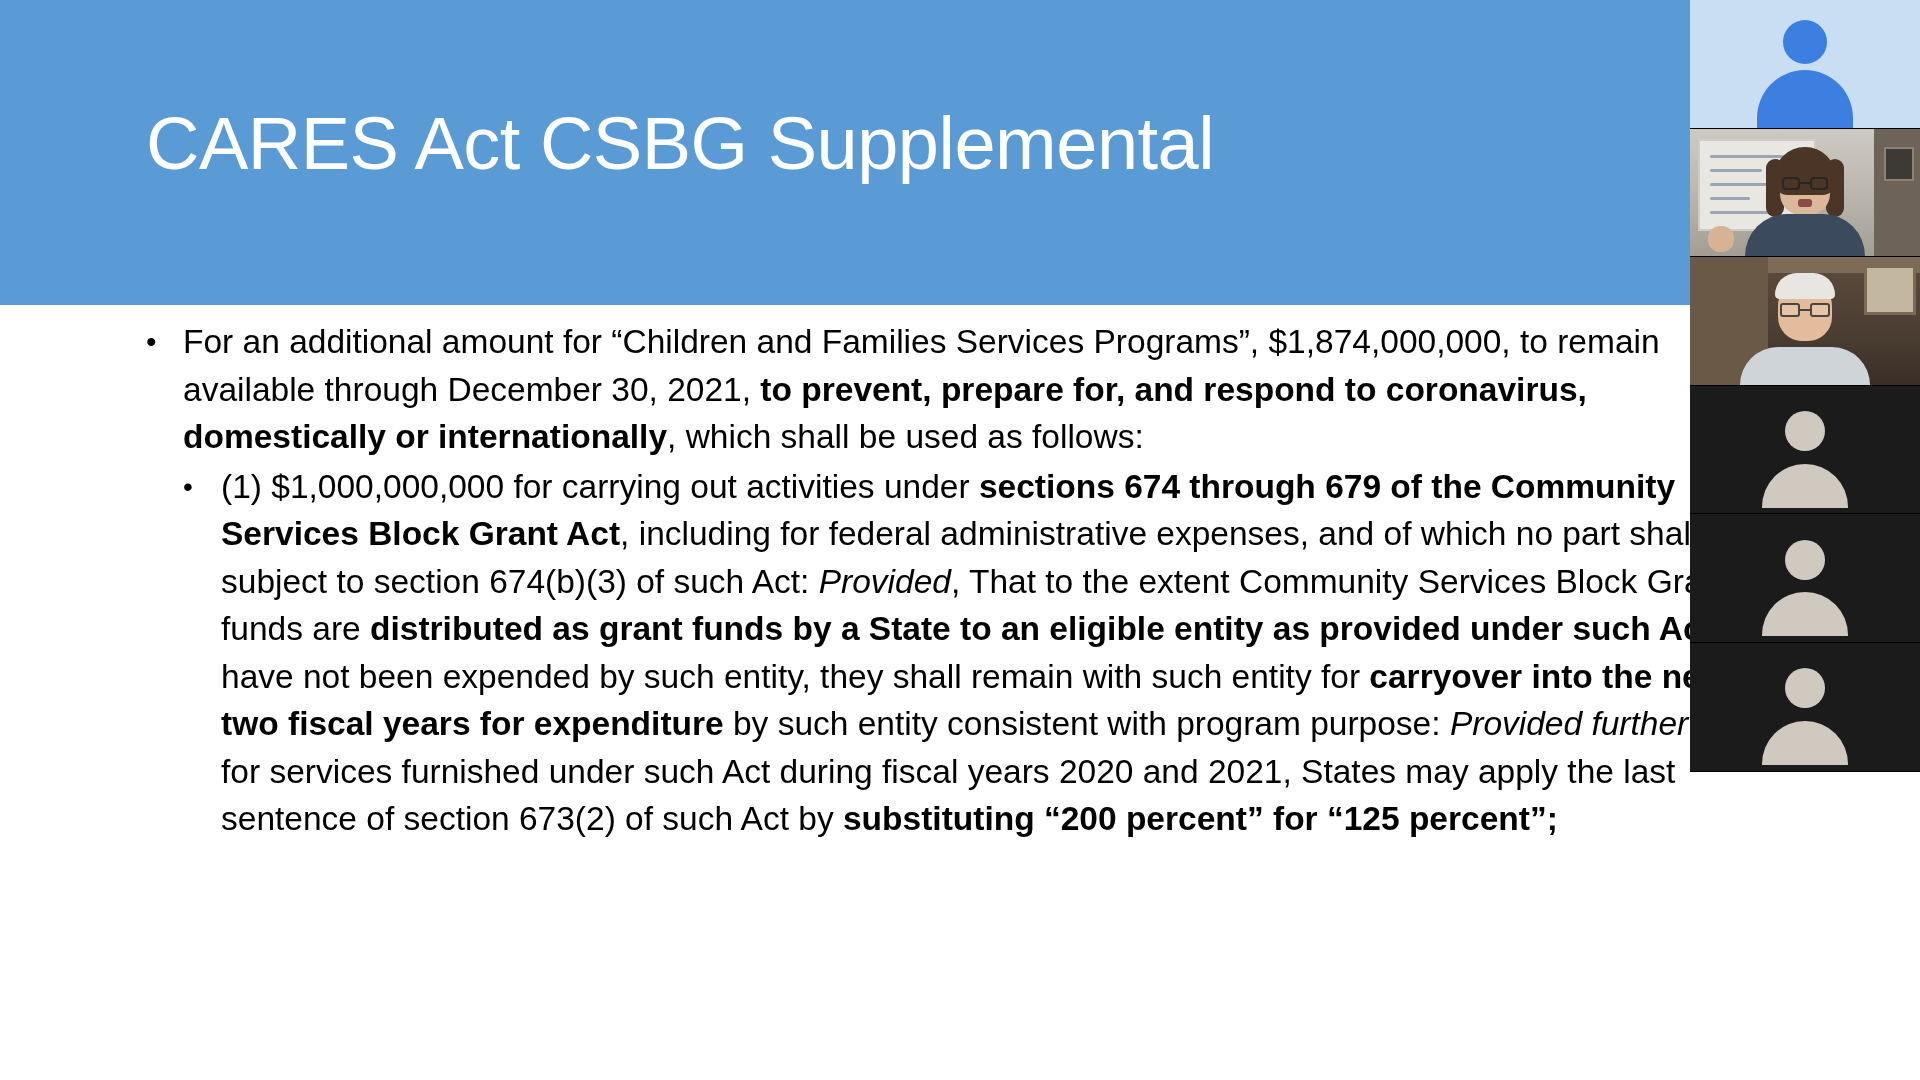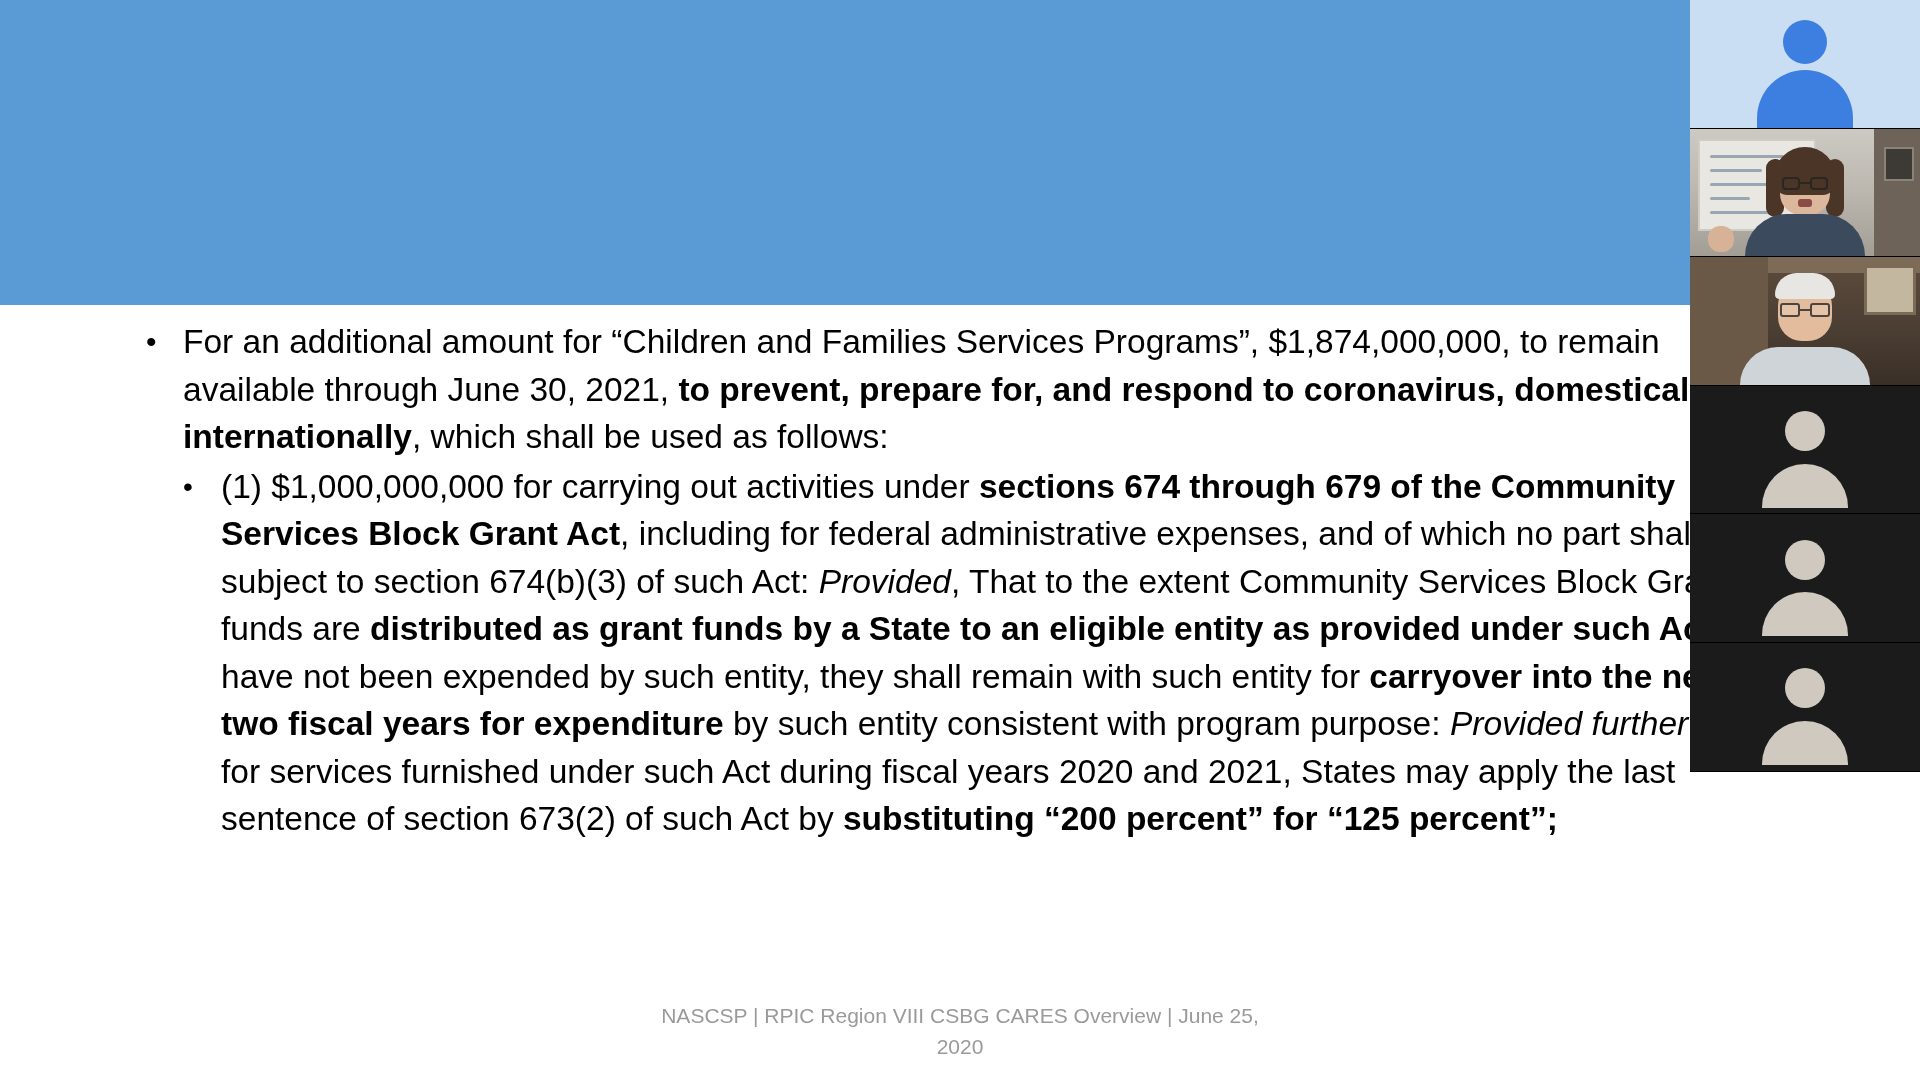--- a/index.html
+++ b/index.html
@@ -391,36 +391,36 @@
 </style>
 </head>
 <body>
 
 <div id="stage">
 
   <div id="slide">
 
     <div id="title-band"></div>
 
+    <div id="slide-title">CARES Act CSBG Supplemental</div>
 
     <div id="body">
 
       <div class="lvl1">
         <span class="bullet">•</span>
-        <span class="txt"><span>For an additional amount for “Children and Families Services Programs”, $1,874,000,000, to remain available through June 30, 2021, </span><b>to prevent, prepare for, and respond to coronavirus, domestically or internationally</b><span>, which shall be used as follows:</span></span>
+        <span class="txt"><span>For an additional amount for “Children and Families Services Programs”, $1,874,000,000, to remain available through December 30, 2021, </span><b>to prevent, prepare for, and respond to coronavirus, domestically or internationally</b><span>, which shall be used as follows:</span></span>
       </div>
 
       <div class="lvl2">
         <span class="bullet">•</span>
         <span class="txt"><span>(1) $1,000,000,000 for carrying out activities under </span><b>sections 674 through 679 of the Community Services Block Grant Act</b><span>, including for federal administrative expenses, and of which no part shall be subject to section 674(b)(3) of such Act: </span><i>Provided</i><span>, That to the extent Community Services Block Grant funds are </span><b>distributed as grant funds by a State to an eligible entity as provided under such Act</b><span>, and have not been expended by such entity, they shall remain with such entity for </span><b>carryover into the next two fiscal years for expenditure</b><span> by such entity consistent with program purpose: </span><i>Provided further</i><span>, That for services furnished under such Act during fiscal years 2020 and 2021, States may apply the last sentence of section 673(2) of such Act by </span><b>substituting “200 percent” for “125 percent”;</b></span>
       </div>
 
     </div>
 
-    <div id="footer">NASCSP | RPIC Region VIII CSBG CARES Overview | June 25, 2020</div>
 
     <div id="page-number">5</div>
   </div>
 
   <div id="panel-fill"></div>
   <div id="right-gutter"></div>
 
   <div id="video-panel">
 
     <div class="tile tile-avatar-blue">

